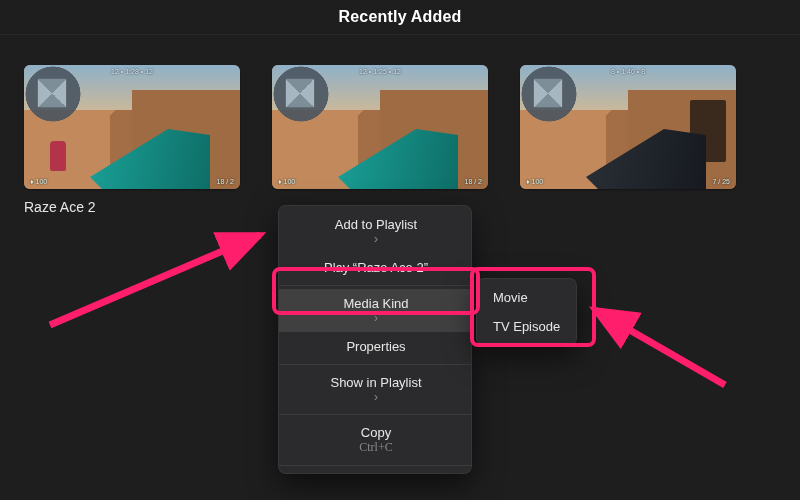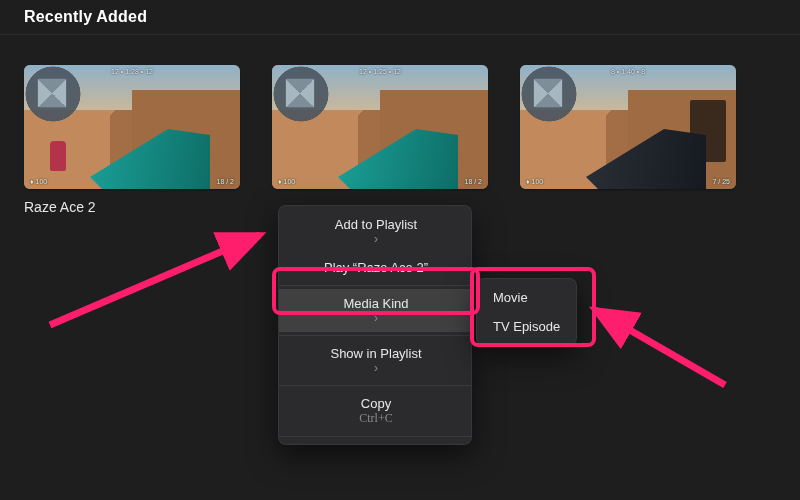--- a/index.html
+++ b/index.html
@@ -10,21 +10,21 @@
     background: #1e1e1e;
     font-family: -apple-system, "Segoe UI", Helvetica, Arial, sans-serif;
     color: #eee;
     overflow: hidden;
     -webkit-font-smoothing: antialiased;
   }
   .topbar {
     height: 34px;
     display: flex;
     align-items: center;
-    justify-content: flex-start;
+    justify-content: center;
     padding: 0 24px;
     border-bottom: 1px solid rgba(255,255,255,0.05);
     font-weight: 700;
     font-size: 16px;
     color: #fff;
     letter-spacing: 0.2px;
   }
   .gallery {
     position: relative;
     padding: 30px 24px;
@@ -191,20 +191,23 @@
       <span class="chev">›</span>
     </div>
     <div class="item">
       <span>Play “Raze Ace 2”</span>
     </div>
     <div class="sep"></div>
     <div class="item hover">
       <span>Media Kind</span>
       <span class="chev">›</span>
     </div>
+    <div class="item">
+      <span>Properties</span>
+    </div>
     <div class="sep"></div>
     <div class="item">
       <span>Show in Playlist</span>
       <span class="chev">›</span>
     </div>
     <div class="sep"></div>
     <div class="item">
       <span>Copy</span>
       <span class="hint">Ctrl+C</span>
     </div>

